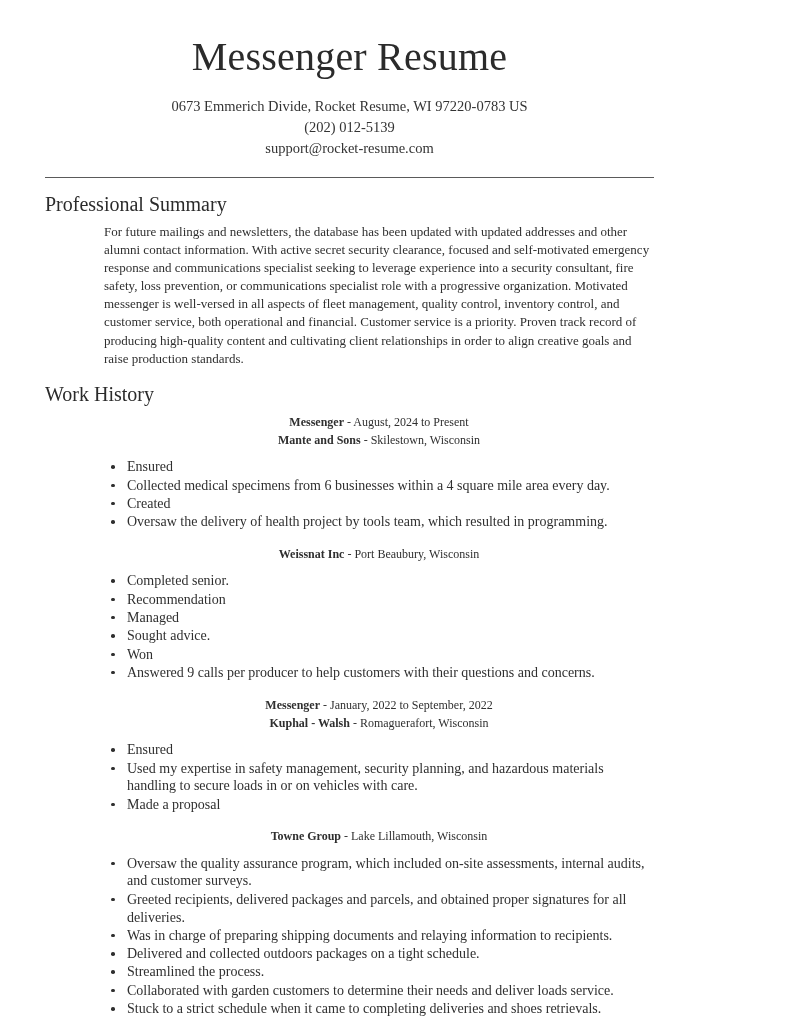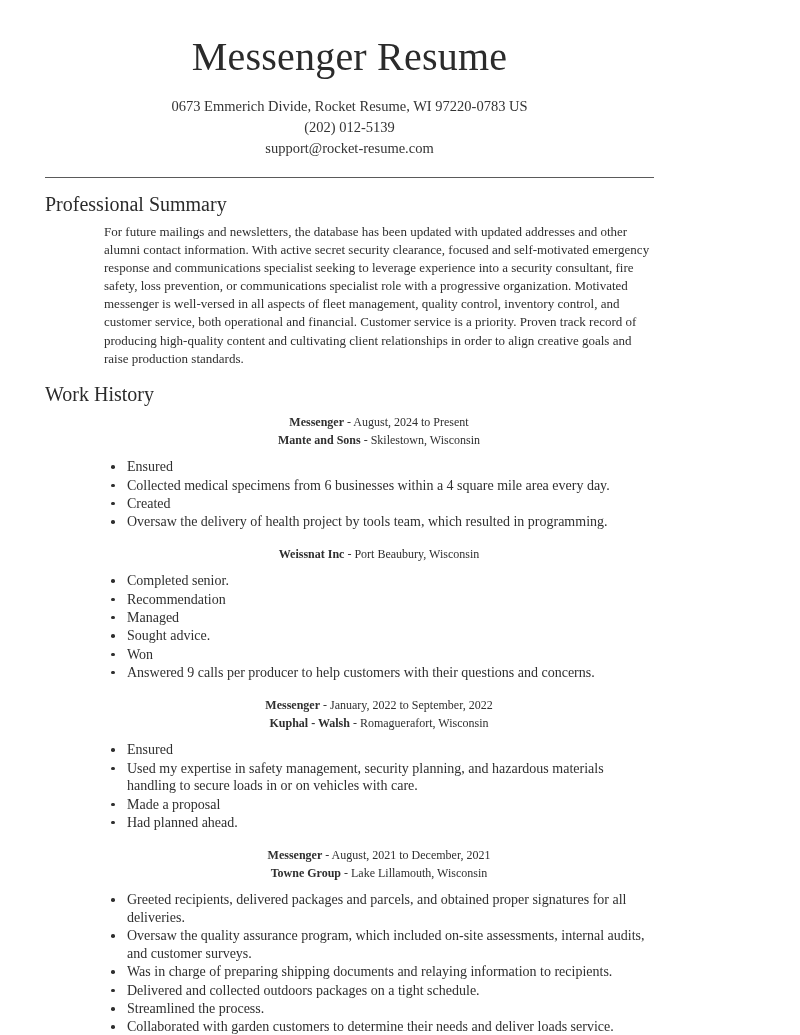--- a/index.html
+++ b/index.html
@@ -169,34 +169,30 @@
         <div class="job-line">
           <b>Messenger</b><span class="sep"> - </span><span>January, 2022 to September, 2022</span>
         </div>
         <div class="job-line">
           <b>Kuphal - Walsh</b><span class="sep"> - </span><span>Romaguerafort, Wisconsin</span>
         </div>
         <ul class="bullets">
           <li>Ensured</li>
           <li>Used my expertise in safety management, security planning, and hazardous materials handling to secure loads in or on vehicles with care.</li>
           <li>Made a proposal</li>
-          <li>Had planned ahead.</li>
-        </ul>
-      </div>
-
-      <div class="job">
-        <div class="job-line">
-          <b>Messenger</b><span class="sep"> - </span><span>August, 2021 to December, 2021</span>
-        </div>
+        </ul>
+      </div>
+
+      <div class="job">
         <div class="job-line">
           <b>Towne Group</b><span class="sep"> - </span><span>Lake Lillamouth, Wisconsin</span>
         </div>
         <ul class="bullets">
+          <li>Oversaw the quality assurance program, which included on-site assessments, internal audits, and customer surveys.</li>
           <li>Greeted recipients, delivered packages and parcels, and obtained proper signatures for all deliveries.</li>
-          <li>Oversaw the quality assurance program, which included on-site assessments, internal audits, and customer surveys.</li>
           <li>Was in charge of preparing shipping documents and relaying information to recipients.</li>
           <li>Delivered and collected outdoors packages on a tight schedule.</li>
           <li>Streamlined the process.</li>
           <li>Collaborated with garden customers to determine their needs and deliver loads service.</li>
           <li>Stuck to a strict schedule when it came to completing deliveries and shoes retrievals.</li>
         </ul>
       </div>
 
     </div>
   </div>

